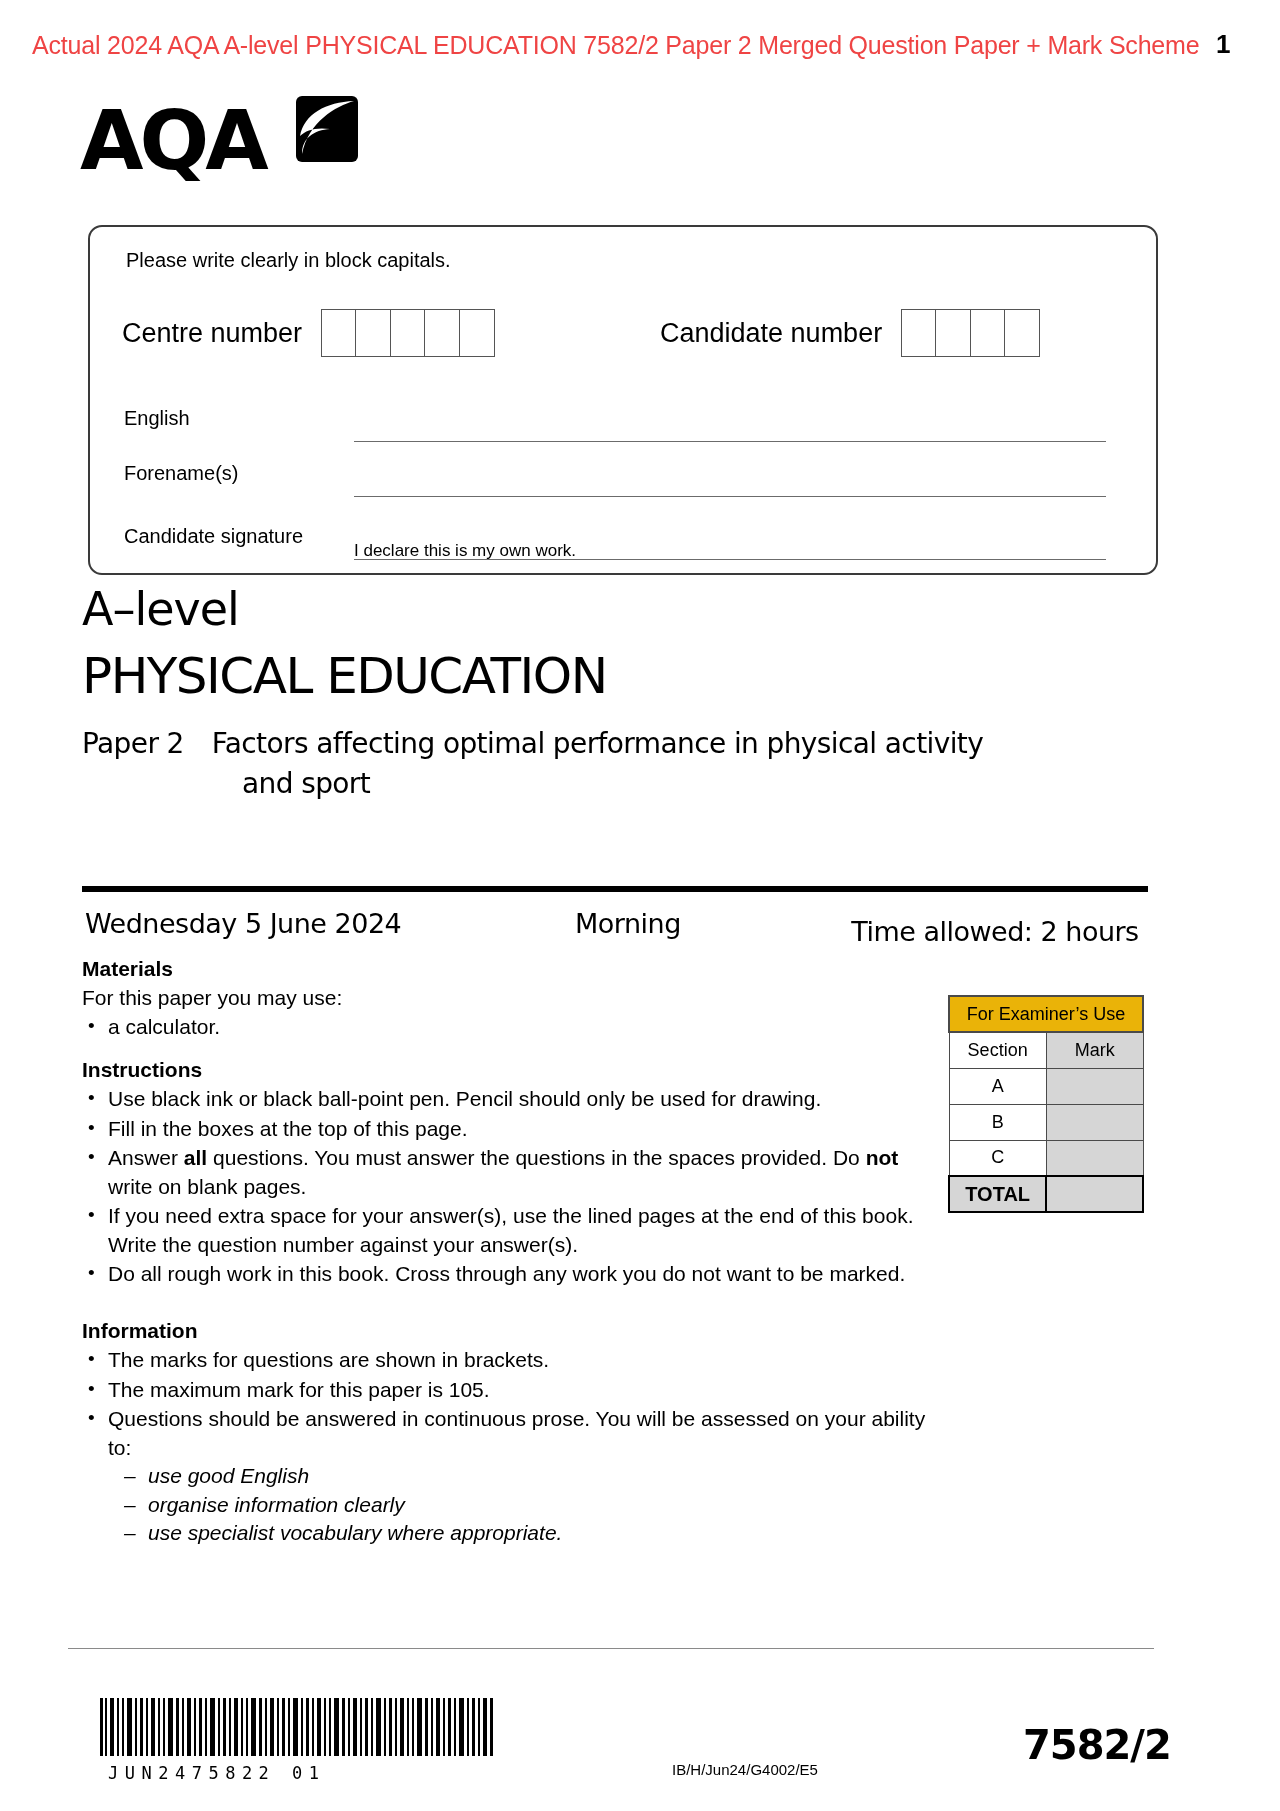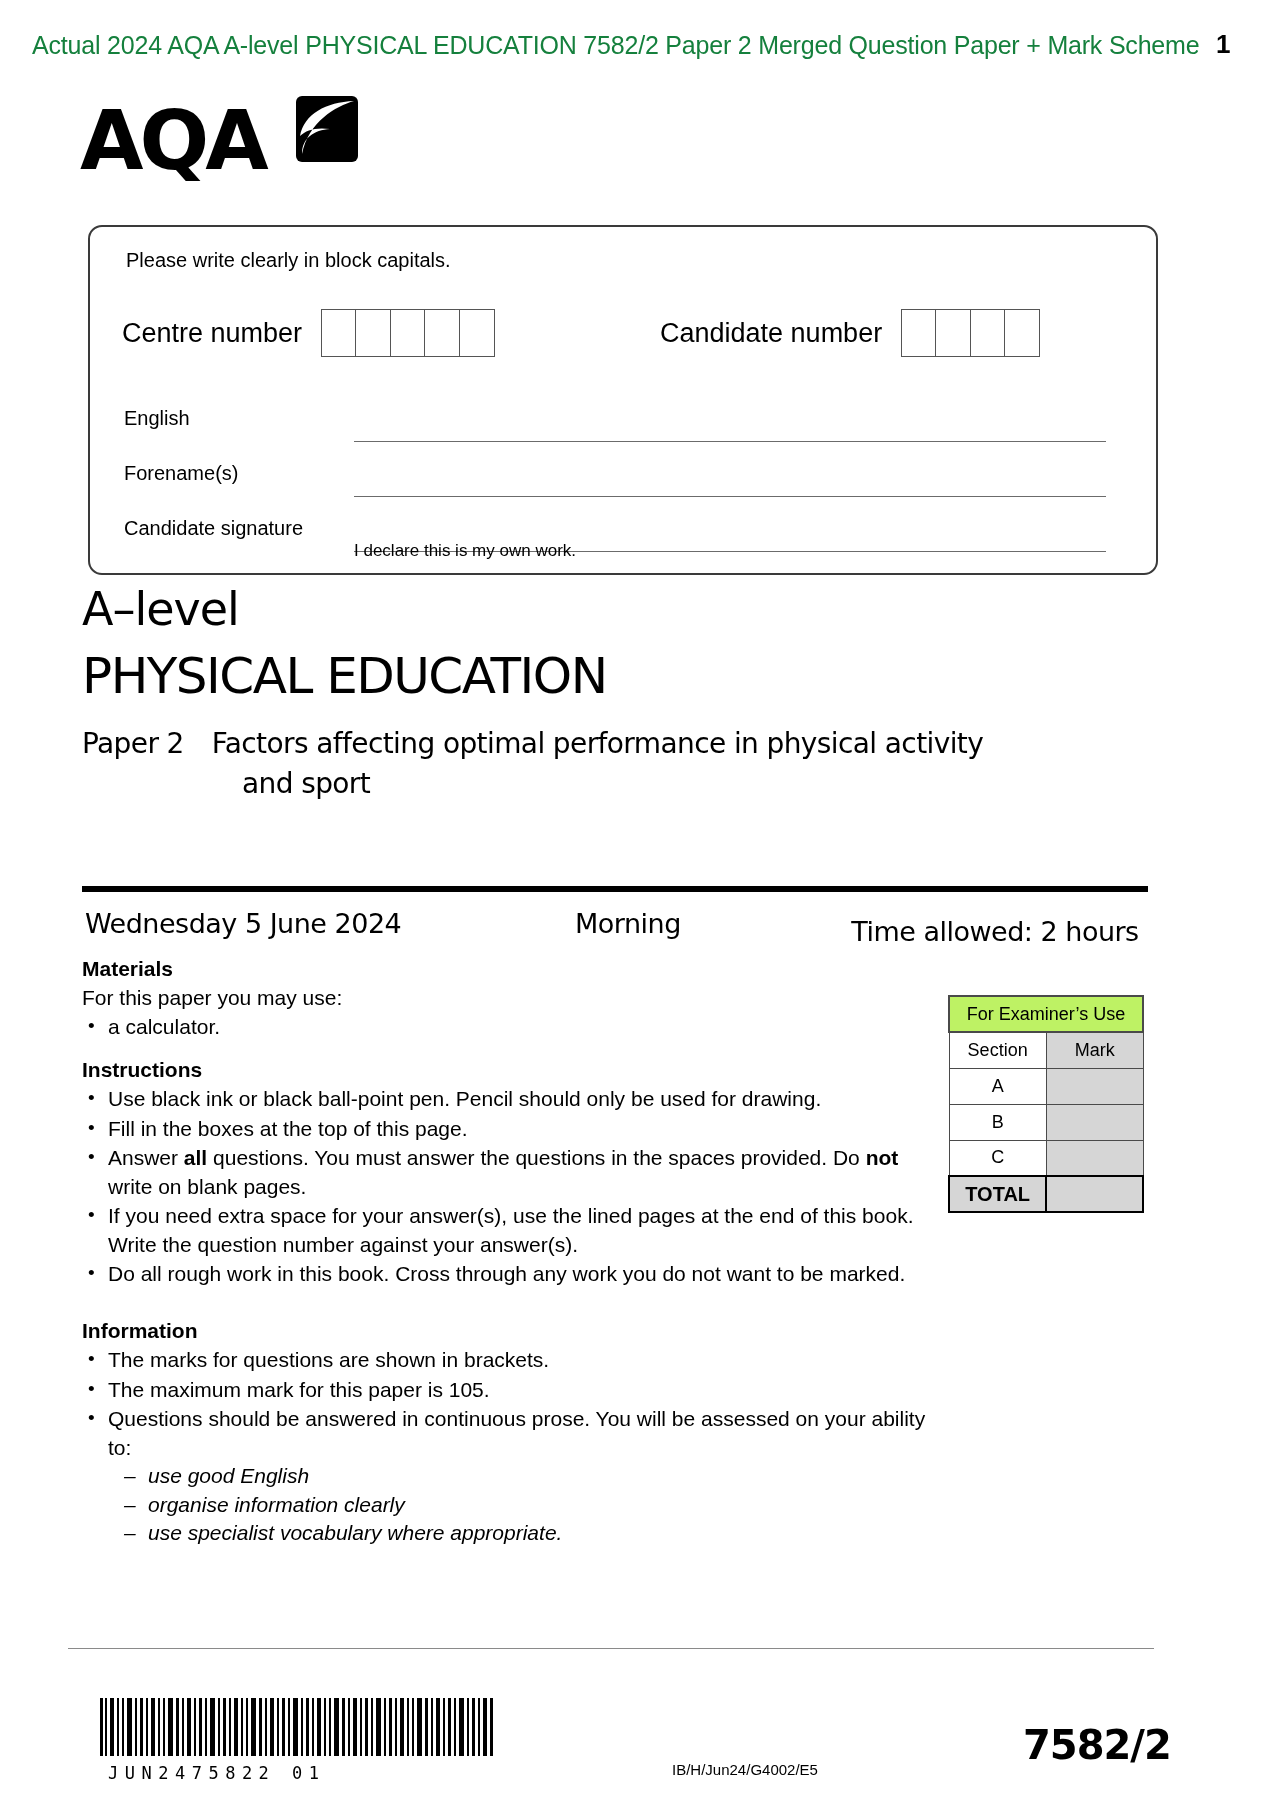--- a/index.html
+++ b/index.html
@@ -17,21 +17,21 @@
   }
 
   
   #red-banner {
     position: absolute;
     left: 32px;
     top: 28px;
     width: 1220px;
     font-size: 25px;
     line-height: 35px;
-    color: #15803d;
+    color: #ef4444;
     font-family: "Liberation Sans", sans-serif;
     letter-spacing: -0.2px;
   }
   #page-num-overlay {
     position: absolute;
     left: 1216px;
     top: 29px;
     font-size: 26px;
     font-weight: bold;
     color: #000;
@@ -109,21 +109,21 @@
   }
   .field-line {
     position: absolute;
     left: 230px;
     right: 18px;
     top: 44px;
     border-bottom: 1.5px solid #6b6b6b;
   }
   #surname-row { top: 170px; }
   #forename-row { top: 225px; }
-  #signature-row { top: 280px; }
+  #signature-row { top: 288px; }
   #declare-text {
     position: absolute;
     left: 264px;
     top: 314px;
     font-size: 17px;
   }
 
   
   #title-block { position: absolute; left: 82px; top: 582px; width: 1100px; }
   #alevel {
@@ -219,21 +219,21 @@
     border-collapse: collapse;
     font-size: 18px;
   }
   #examiner-table td {
     border: 1px solid #4a4a4a;
     text-align: center;
     height: 36px;
     padding: 0;
   }
   #examiner-table .hdr {
-    background: #bef264;
+    background: #eab308;
     font-size: 18px;
     border: 2px solid #4a4a4a;
   }
   #examiner-table .mark-hdr { background: #d6d6d6; }
   #examiner-table .sec-cell { background: #fff; width: 98px; }
   #examiner-table .mark-cell { background: #d6d6d6; width: 98px; }
   #examiner-table .total-cell {
     background: #d6d6d6;
     font-weight: bold;
     font-size: 20px;

